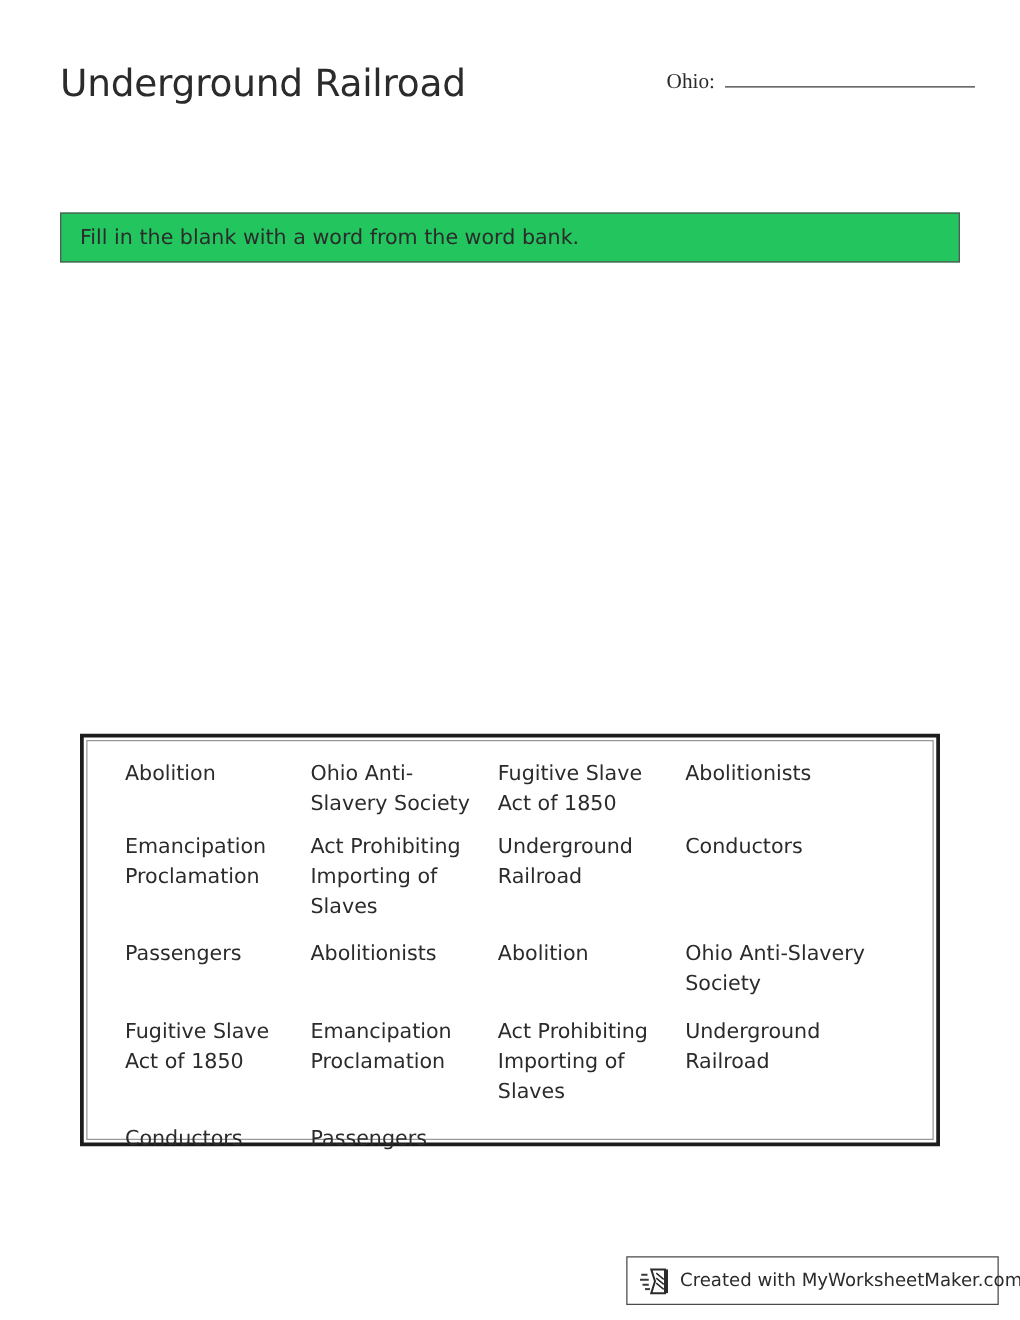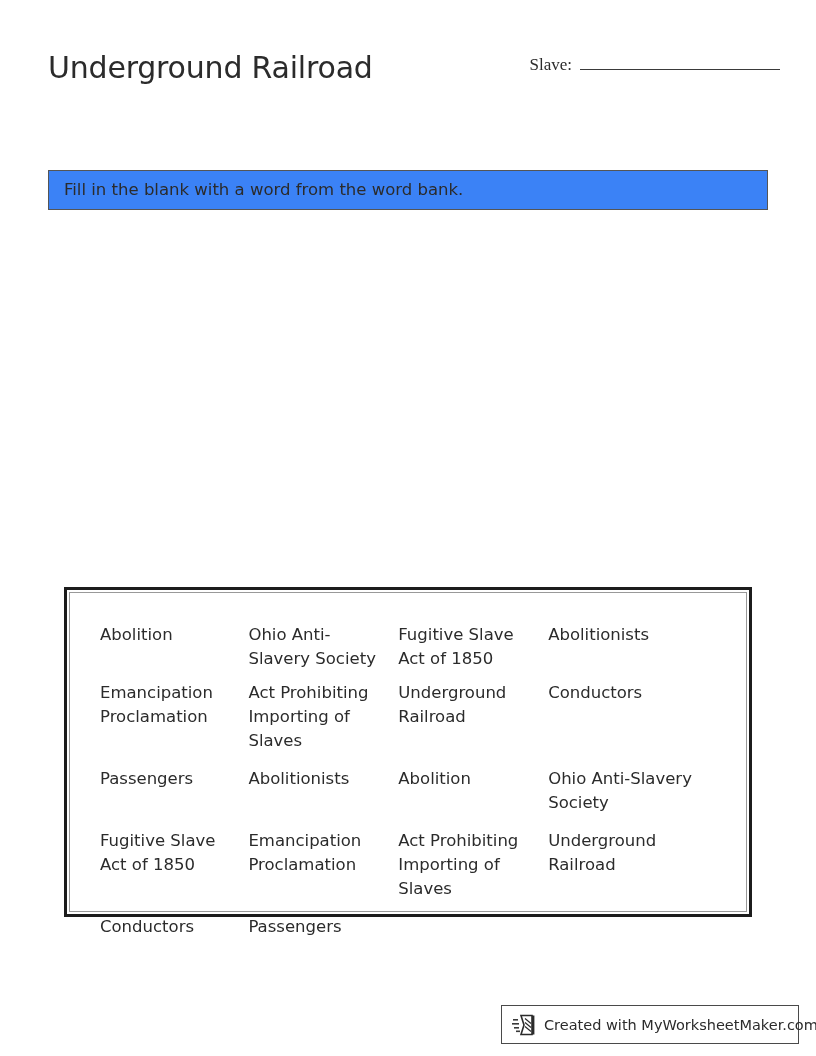--- a/index.html
+++ b/index.html
@@ -63,21 +63,21 @@
   }
 
   
   .instruction-box {
     position: absolute;
     left: 48px;
     top: 170px;
     width: 720px;
     height: 40px;
     border: 1.3px solid #555555;
-    background: #3b82f6;
+    background: #22c55e;
     box-sizing: border-box;
     display: flex;
     align-items: center;
   }
   .instruction-text {
     padding-left: 15px;
     font-size: 16.5px;
     color: #2b2b2b;
     line-height: 20px;
   }
@@ -98,21 +98,20 @@
     width: 100%;
     height: 100%;
     border: 1px solid #999999;
     box-sizing: border-box;
     padding: 14px 12px 10px 12px;
   }
   .wb-table {
     width: 100%;
     border-collapse: collapse;
     table-layout: fixed;
-    margin-top: 16px;
   }
   .wb-table td {
     vertical-align: top;
     font-size: 16.5px;
     line-height: 24px;
     color: #2b2b2b;
     padding: 0 10px 14px 0;
     word-wrap: break-word;
   }
   .wb-table td.c0 { width: 23.5%; padding-left: 18px; }
@@ -152,21 +151,21 @@
 </style>
 </head>
 <body>
 
 <div class="header">
 
   <div class="worksheet-title">Underground Railroad</div>
 
   <div class="namedate">
     <div class="nd-row">
-      <span class="nd-label">Slave:</span>
+      <span class="nd-label">Ohio:</span>
       <span class="nd-line"></span>
     </div>
   </div>
 
 </div>
 
 <div class="instruction-box">
   <span class="instruction-text">Fill in the blank with a word from the word bank.</span>
 </div>
 

